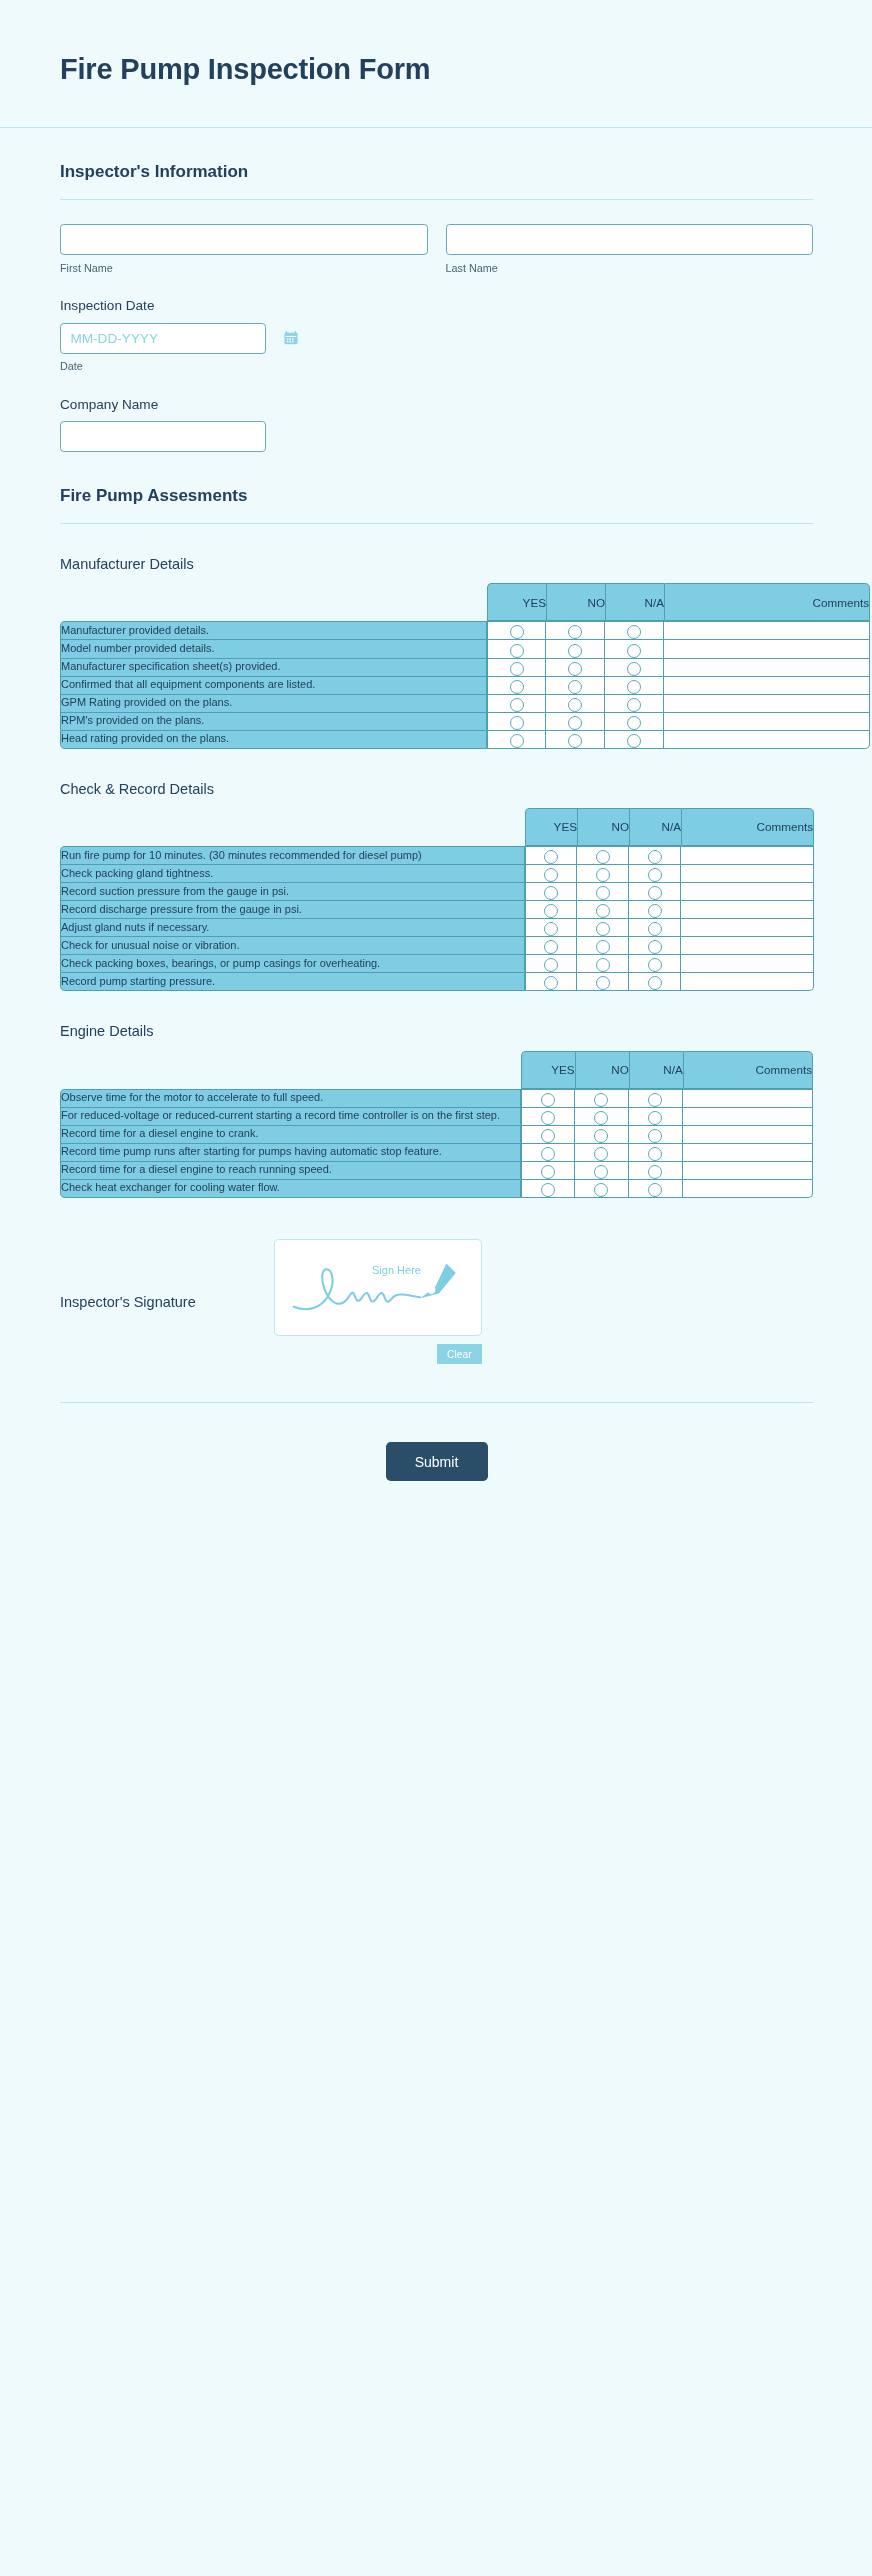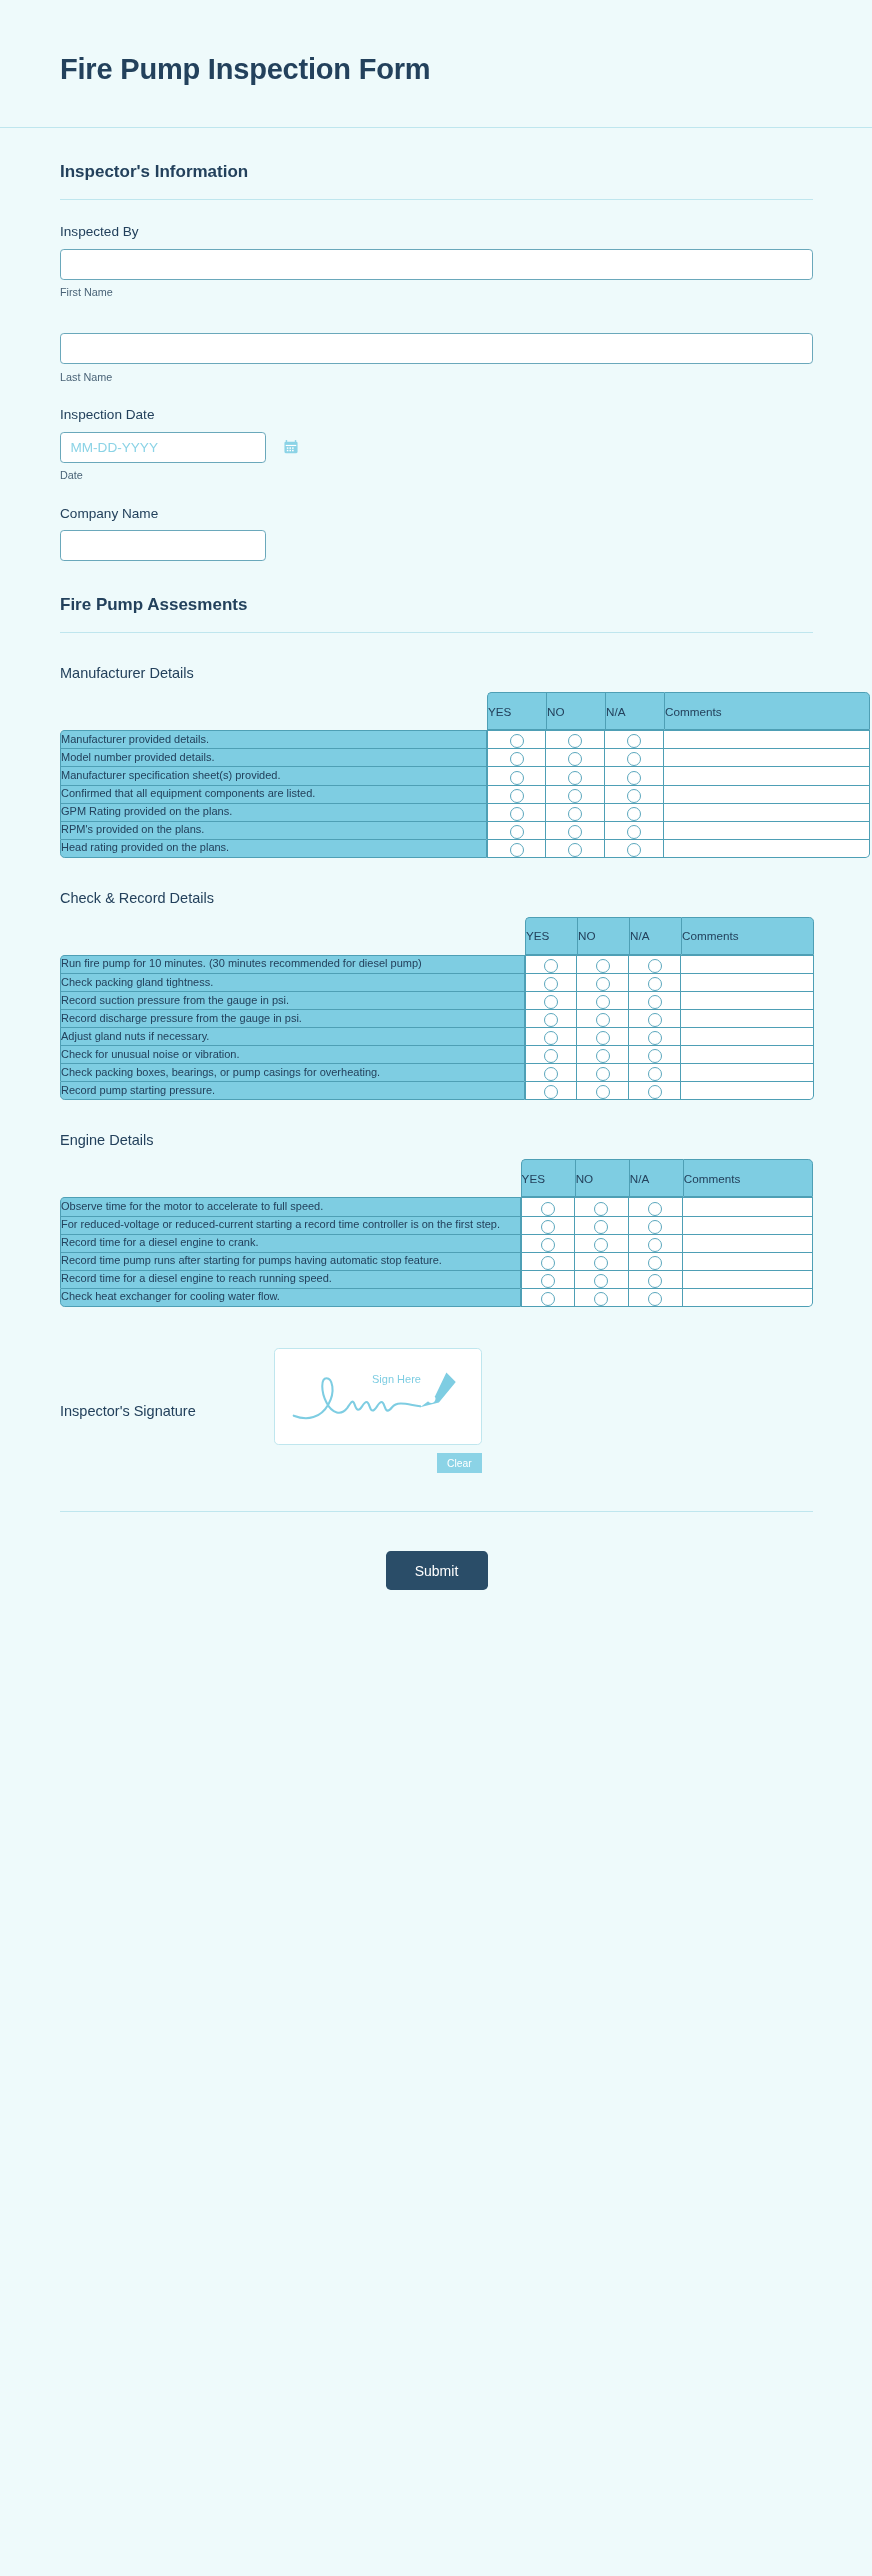--- a/index.html
+++ b/index.html
@@ -61,21 +61,21 @@
     height: 31px;
     background: #ffffff;
     border: 0.9px solid #6aa8bb;
     border-radius: 3.8px;
     font-size: 13px;
     color: #23415c;
     padding: 0 9.4px;
     font-family: "Liberation Sans", sans-serif;
     outline: none;
   }
-  .name-row { display: flex; gap: 35px; flex-direction: column; }
+  .name-row { display: flex; gap: 18px; }
   .name-col { flex: 1; }
 
   .date-wrap { position: relative; width: 246px; }
   .date-input {
     width: 206px;
     height: 31px;
     background: #ffffff;
     border: 0.9px solid #6aa8bb;
     border-radius: 3.8px;
     font-size: 13.6px;
@@ -111,21 +111,21 @@
   table.matrix th, table.matrix td { padding: 0; }
   th.corner { background: transparent; border: none; }
   th.hcell {
     background: #7ecde2;
     border: 0.9px solid #4e9fb5;
     border-right: none;
     color: #23415c;
     font-size: 11.7px;
     font-weight: normal;
     height: 38px;
-    text-align: left;
+    text-align: right;
     vertical-align: middle;
   }
   th.hcell:last-child { border-right: 0.9px solid #4e9fb5; border-top-right-radius: 4.7px; }
   th.hcell.first { border-top-left-radius: 4.7px; }
 
   td.qcell {
     background: #7ecde2;
     border: 0.9px solid #4e9fb5;
     border-bottom: none;
     color: #23415c;
@@ -239,21 +239,20 @@
 
   <div class="form-header">
     <h1 class="form-title">Fire Pump Inspection Form</h1>
   </div>
 
   <div class="section">
     <div class="section-heading">Inspector's Information</div>
     <hr class="section-rule">
 
     <div class="field">
-      <span class="field-label">Inspected By</span>
       <div class="name-row">
         <div class="name-col">
           <input class="input-box" type="text" placeholder="" style="">
           <span class="sub-label">First Name</span>
         </div>
         <div class="name-col">
           <input class="input-box" type="text" placeholder="" style="">
           <span class="sub-label">Last Name</span>
         </div>
       </div>

